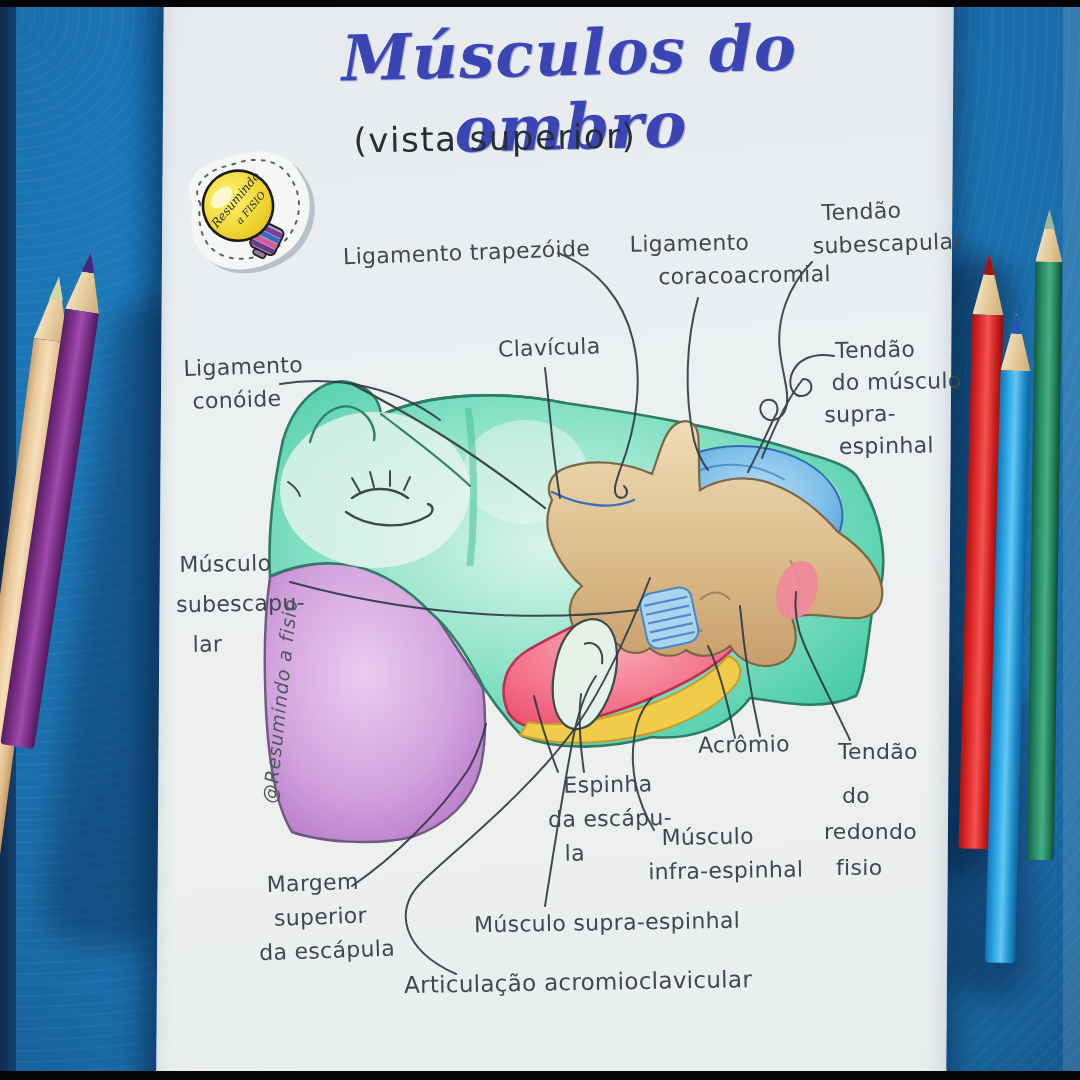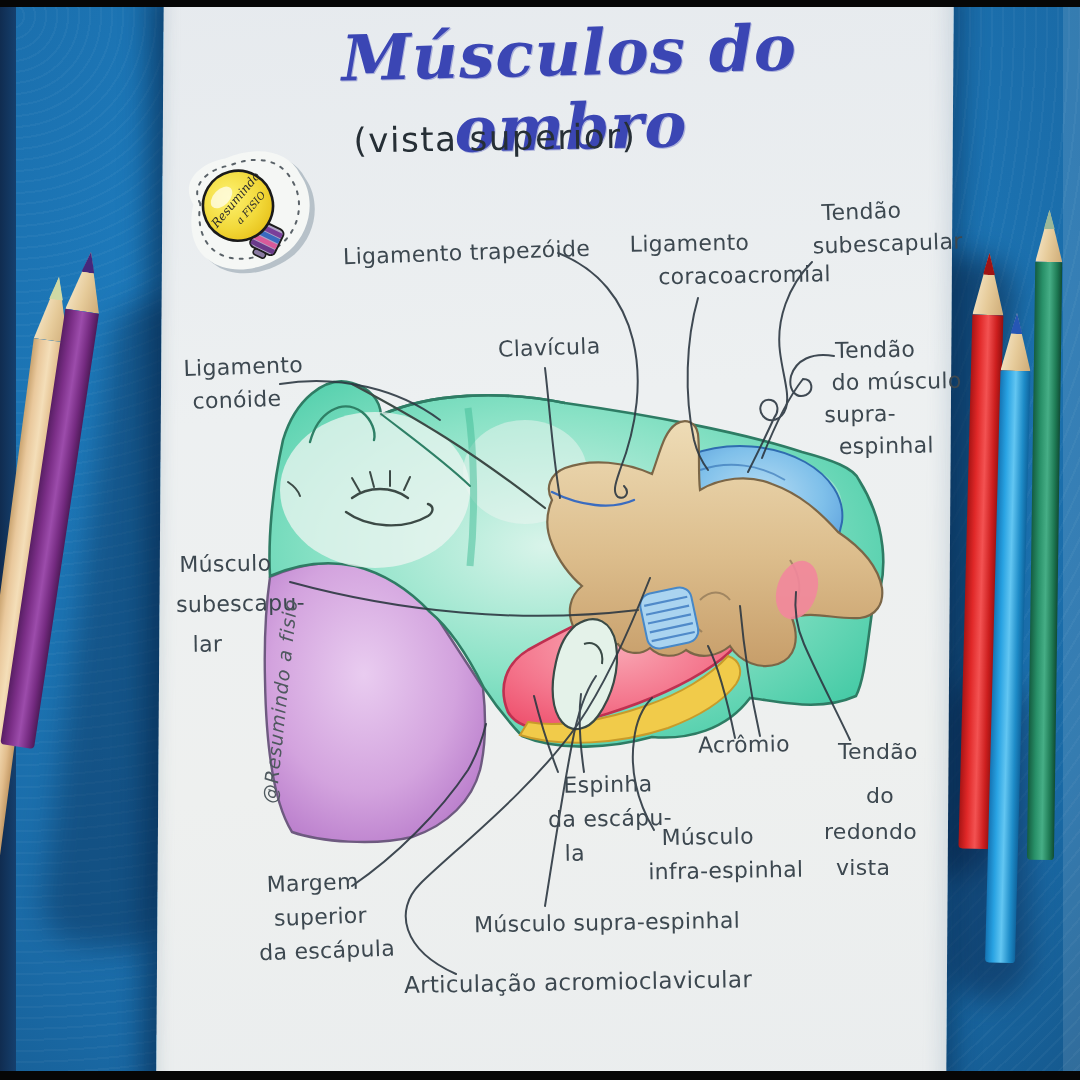--- a/index.html
+++ b/index.html
@@ -241,23 +241,23 @@
   <div class="abs hw" style="left:176px;top:544px;line-height:40px;transform:rotate(-1deg);">
     <div style="margin-left:4px;">Músculo</div>
     <div>subescapu-</div>
     <div style="margin-left:16px;">lar</div>
   </div>
 
   <div class="abs hw" style="left:698px;top:728px;transform:rotate(-1deg);">Acrômio</div>
 
   <div class="abs hw" style="left:824px;top:734px;line-height:36px;">
     <div style="margin-left:14px;">Tendão</div>
-    <div style="margin-left:18px;margin-top:8px;text-align:center;">do</div>
+    <div style="margin-left:18px;margin-top:8px;">do</div>
     <div style="">redondo</div>
-    <div style="margin-left:12px;">vista</div>
+    <div style="margin-left:12px;">fisio</div>
   </div>
 
   <div class="abs hw" style="left:548px;top:768px;line-height:34px;transform:rotate(-1deg);">
     <div style="margin-left:16px;">Espinha</div>
     <div>da escápu-</div>
     <div style="margin-left:16px;">la</div>
   </div>
 
   <div class="abs hw" style="left:648px;top:820px;line-height:34px;transform:rotate(-1deg);">
     <div style="margin-left:14px;">Músculo</div>

